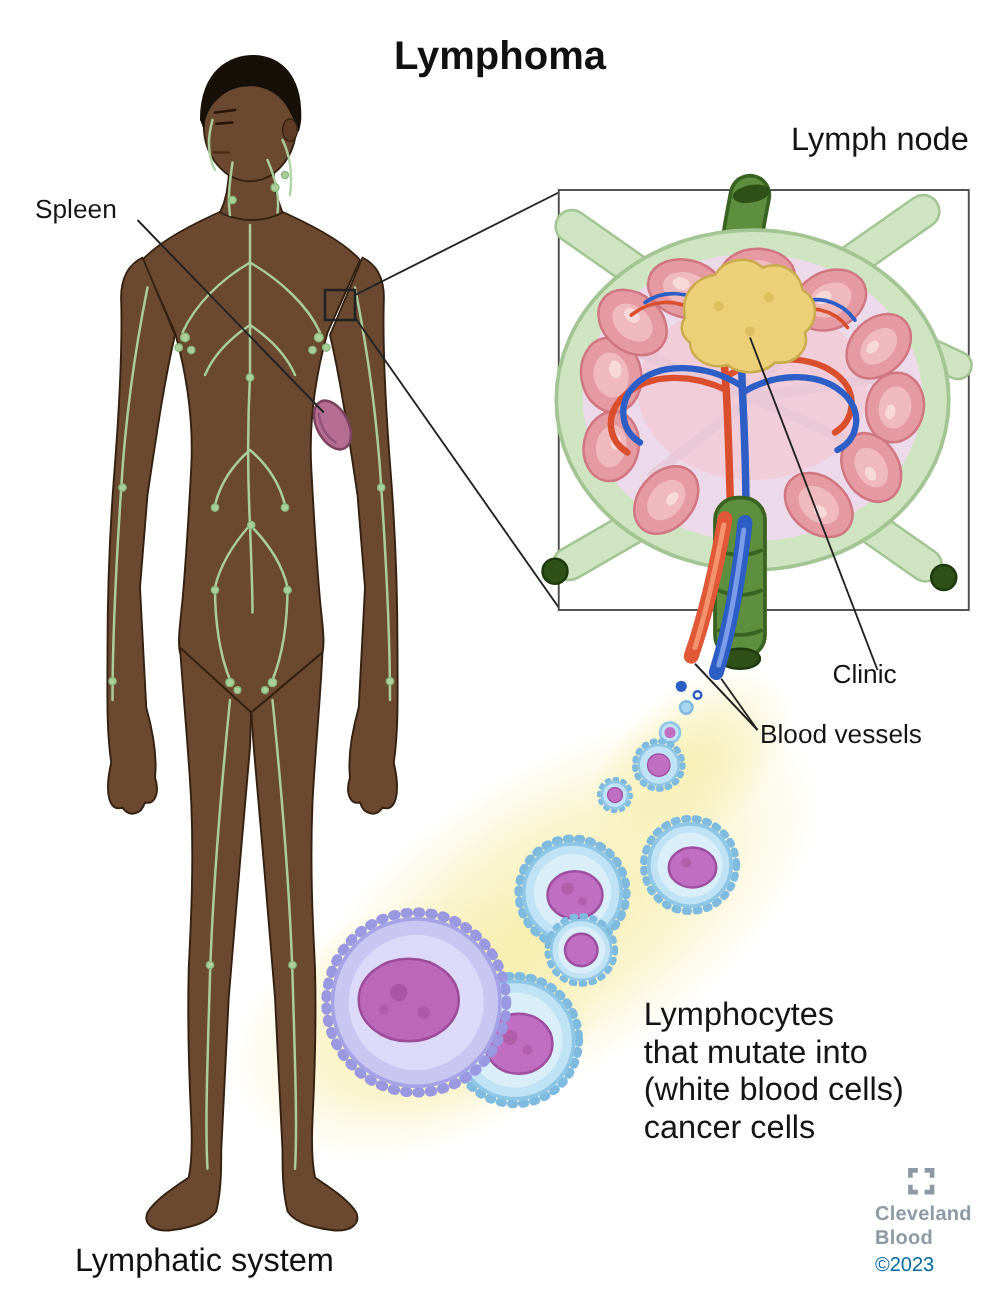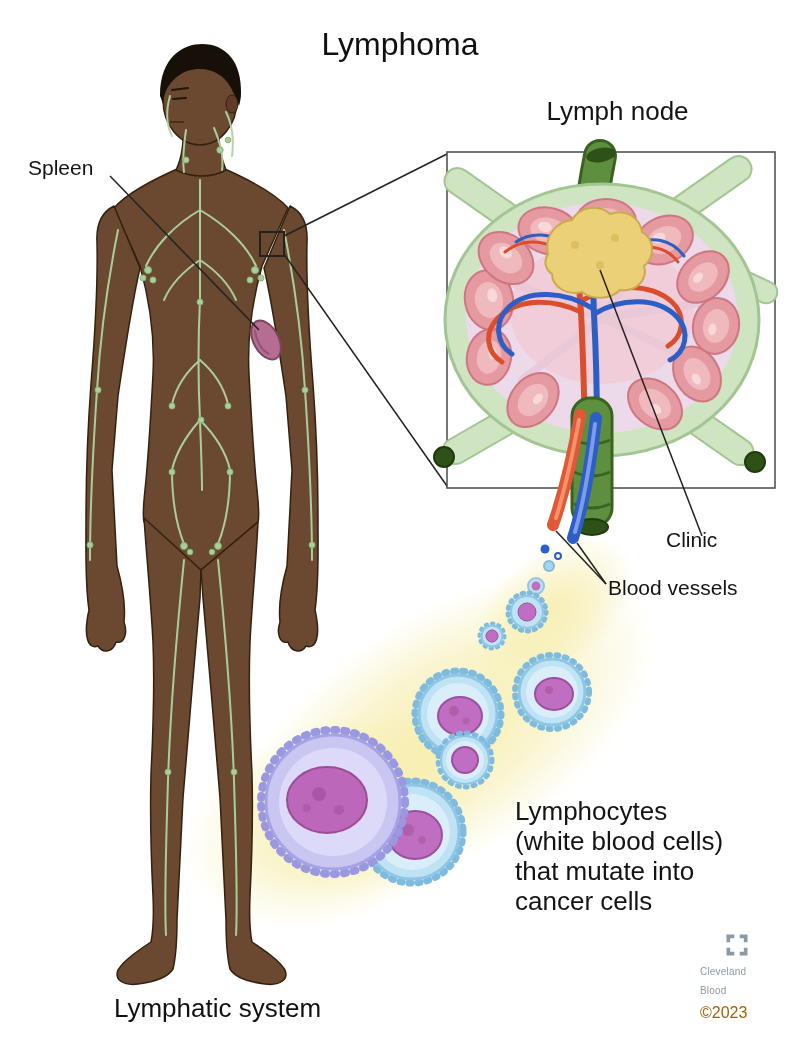--- a/index.html
+++ b/index.html
@@ -1,31 +1,31 @@
 <!DOCTYPE html>
 <html><head>
 <meta charset="utf-8">
 <style>
   html,body{margin:0;padding:0;background:#fff;}
   #page{position:relative;width:800px;height:1051px;background:#fff;overflow:hidden;
         font-family:"Liberation Sans",sans-serif;color:#111;}
   .lbl{position:absolute;font-size:21px;color:#141414;white-space:nowrap;}
   #title{position:absolute;left:0;top:26px;width:800px;text-align:center;
-         font-size:32px;font-weight:normal;color:#101010;}
-  #lymphnode-label{position:absolute;left:460px;top:96px;width:315px;text-align:center;font-size:26px;}
+         font-size:32px;font-weight:bold;color:#101010;}
+  #lymphnode-label{position:absolute;left:460px;top:96px;width:315px;text-align:right;font-size:26px;}
   #spleen-label{left:28px;top:156px;}
   #tumor-label{left:666px;top:528px;}
   #bloodvessels-label{left:608px;top:576px;text-align:center;}
-  #lymphatic-label{position:absolute;left:60px;top:993px;width:315px;text-align:center;font-size:26px;}
+  #lymphatic-label{position:absolute;left:60px;top:993px;width:315px;text-align:left;font-size:26px;}
   #lymphocytes-label{position:absolute;left:515px;top:796px;font-size:26px;line-height:30px;color:#141414;}
   #illo{position:absolute;left:0;top:0;}
   #logo{position:absolute;left:700px;top:932px;width:86px;color:#8d9aa4;}
   #logo .icon{display:block;margin:0 0 4px 24px;}
-  #logo .l1,#logo .l2{font-weight:normal;font-size:10px;line-height:19px;letter-spacing:.2px;}
-  #logo .cr{font-size:16px;color:#a16207;margin-top:4px;}
+  #logo .l1,#logo .l2{font-weight:bold;font-size:16px;line-height:19px;letter-spacing:.2px;}
+  #logo .cr{font-size:16px;color:#0369a1;margin-top:4px;}
 </style>
 </head>
 <body>
 
 <div id="page">
 
   <svg id="illo" width="800" height="1051" viewBox="0 0 800 1051">
     <defs>
       <radialGradient id="glow" cx="50%" cy="50%" r="50%">
         <stop offset="0%" stop-color="#f6edaa" stop-opacity="0.95"></stop>
@@ -333,22 +333,22 @@
     </g>
   </svg>
 
   <div id="title">Lymphoma</div>
   <div id="lymphnode-label" class="lbl">Lymph node</div>
   <div id="spleen-label" class="lbl">Spleen</div>
   <div id="tumor-label" class="lbl">Clinic</div>
   <div id="bloodvessels-label" class="lbl">Blood vessels</div>
   <div id="lymphocytes-label">
     <div>Lymphocytes</div>
+    <div>that mutate into</div>
     <div>(white blood cells)</div>
-    <div>that mutate into</div>
     <div>cancer cells</div>
   </div>
   <div id="lymphatic-label">Lymphatic system</div>
 
   <div id="logo">
     <svg class="icon" width="26" height="26" viewBox="0 0 24 24">
       <path d="M4 9.5 V4 H9.5 M14.5 4 H20 V9.5 M20 14.5 V20 H14.5 M9.5 20 H4 V14.5" fill="none" stroke="#8d9aa4" stroke-width="3.4"></path>
     </svg>
     <div class="l1">Cleveland</div>
     <div class="l2">Blood</div>

